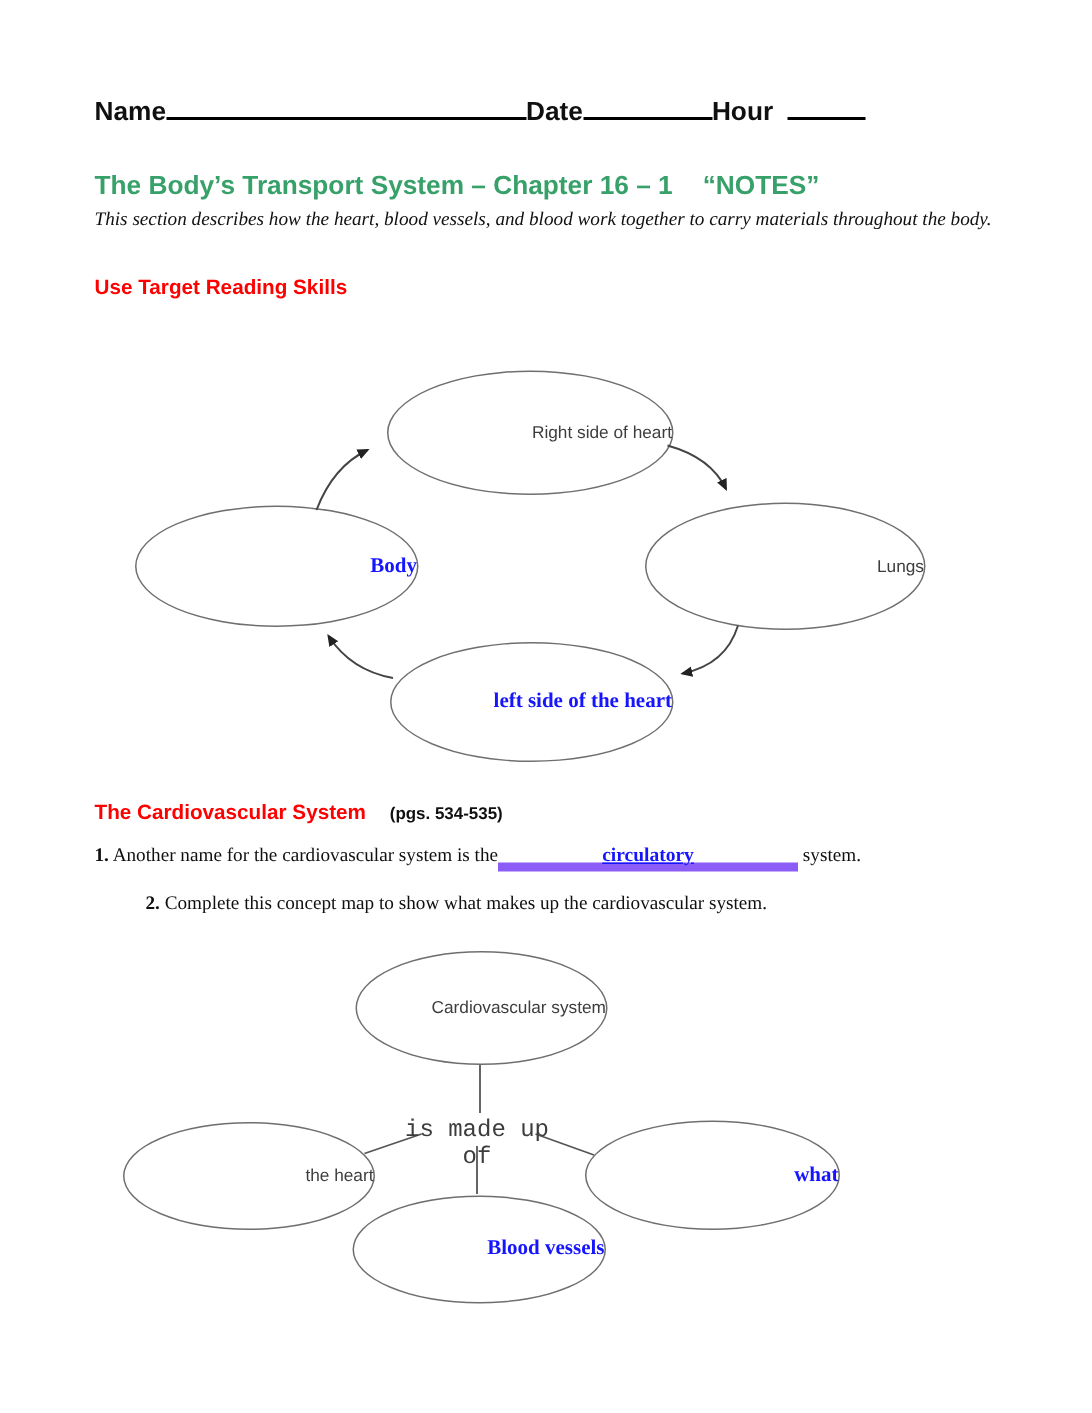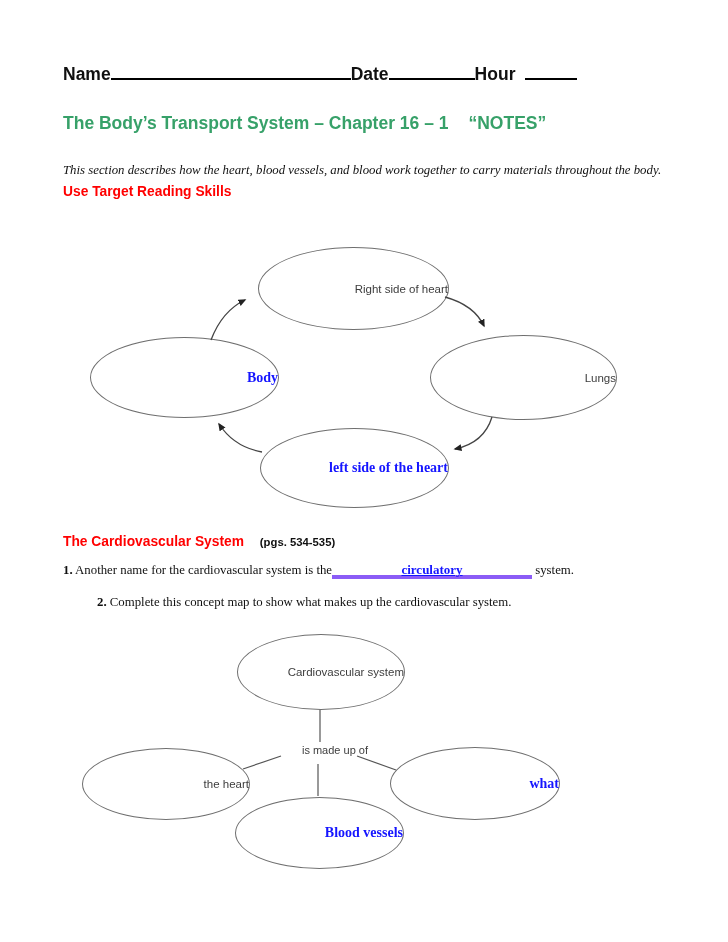--- a/index.html
+++ b/index.html
@@ -14,21 +14,21 @@
   .blank.b1{width:240px;}
   .blank.b2{width:86px;}
   .blank.b3{width:52px;margin-left:10px;}
 
   
   .title{position:absolute;left:63px;top:113px;font-family:"Liberation Sans",sans-serif;
          font-weight:bold;font-size:17.5px;color:#37a169;white-space:nowrap;}
   .title .notes{margin-left:20px;}
 
   .intro{position:absolute;left:63px;top:139px;width:608px;
-         font-style:italic;font-size:12.8px;line-height:14.5px;margin-top:24px;}
+         font-style:italic;font-size:12.8px;line-height:14.5px;}
 
   .red-h{font-family:"Liberation Sans",sans-serif;font-weight:bold;font-size:13.8px;color:#ff0000;}
   .red1{position:absolute;left:63px;top:184px;}
   .instr{position:absolute;left:63px;top:202px;width:600px;height:27px;overflow:hidden;
          font-style:italic;font-weight:bold;font-size:12.6px;line-height:15.5px;}
 
   
   .ellipse{position:absolute;border:1px solid #6f6f6f;border-radius:50%;background:#fff;
            display:flex;align-items:center;justify-content:flex-end;text-align:center;}
   .lab-print{font-family:"Liberation Sans",sans-serif;font-size:11.5px;color:#3d3d3d;}
@@ -41,31 +41,31 @@
   .el-right {left:430px;top:335px;width:185px;height:83px;}
   .el-bottom{left:260px;top:428px;width:187px;height:78px;}
 
   
   .red2{position:absolute;left:63px;top:534px;}
   .red2 .pgs{color:#101010;font-size:11.3px;padding-left:12px;}
   .q{position:absolute;left:63px;width:620px;font-size:12.8px;}
   .q1{top:562px;}
   .q2{top:595px;margin-left:34px;}
   .qnum{font-weight:bold;}
-  .ansline{display:inline-block;width:200px;border-bottom:4px solid #8b5cf6;
+  .ansline{display:inline-block;width:200px;border-bottom:6px solid #8b5cf6;
            text-align:center;height:1em;vertical-align:baseline;}
   .ans-blue{font-weight:bold;color:#1515ff;text-decoration:underline;font-size:13px;}
 
   
   .el-root   {left:237px;top:634px;width:166px;height:74px;}
   .el-heart  {left:82px; top:748px;width:166px;height:70px;}
   .el-blood  {left:390px;top:747px;width:168px;height:71px;}
   .el-vessels{left:235px;top:797px;width:167px;height:70px;}
-  .mapword{position:absolute;left:268px;top:744px;width:100px;text-align:right;
-           font-family:Liberation Sans, sans-serif;font-size:11px;color:#3d3d3d;}
+  .mapword{position:absolute;left:268px;top:744px;width:100px;text-align:center;
+           font-family:Liberation Mono, monospace;font-size:16px;color:#3d3d3d;}
 </style>
 </head>
 <body>
 
 <div class="page">
 
   <div class="hdr"><span>Name</span><span class="blank b1"></span><span>Date</span><span class="blank b2"></span><span>Hour</span><span class="blank b3"></span></div>
 
   <div class="title"><span>The Body’s Transport System – Chapter 16 – 1</span><span class="notes">“NOTES”</span></div>
 

